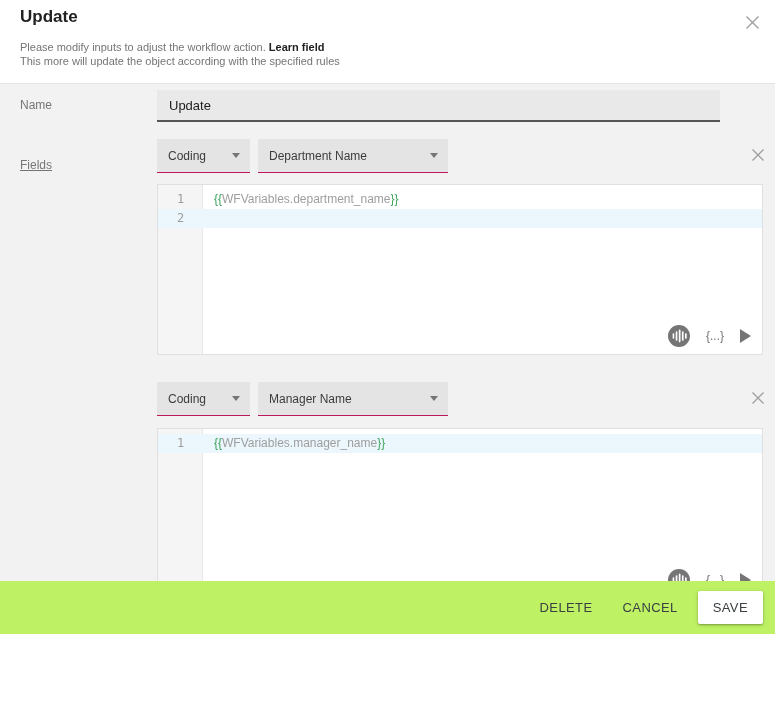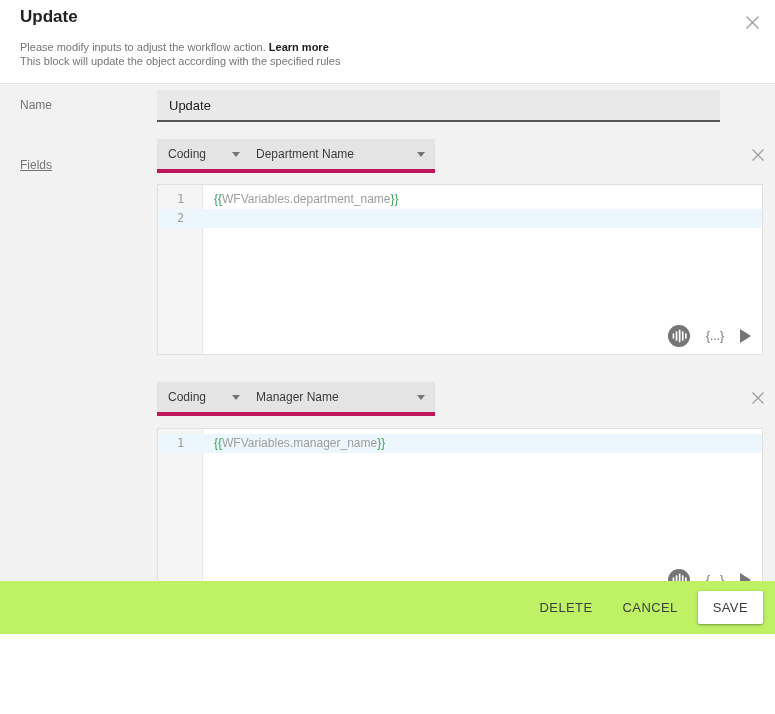--- a/index.html
+++ b/index.html
@@ -28,30 +28,30 @@
   .fields-label { top:74px;text-decoration:underline; }
 
   .name-input {
     position:absolute; left:157px; top:6px; width:563px; height:32px;
     background:#e9e9e9; border:none; border-bottom:2px solid #565656;
     font-family:"Liberation Sans", sans-serif; font-size:13px; color:#212121;
     padding:0 12px; outline:none;
   }
 
   .select {
-    position:absolute; height:34px; background:#e4e4e4; border-bottom:4px solid #be185d;
+    position:absolute; height:34px; background:#e4e4e4; border-bottom:1px solid #be185d;
     display:flex; align-items:center; justify-content:space-between;
     padding:0 10px 0 11px; cursor:pointer; font-size:12px; color:#3c3c3c;
   }
   .chevron { width:0; height:0; border-left:4px solid transparent; border-right:4px solid transparent; border-top:5px solid #757575; }
 
   .row1 { top:55px; }
   .row2 { top:298px; }
   .type-select { left:157px; width:93px; }
-  .field-select { left:245px; width:190px; }
+  .field-select { left:258px; width:190px; }
 
   .row-close { position:absolute; right:6px; width:22px; height:22px; display:flex; align-items:center; justify-content:center; cursor:pointer; }
   .row1-close { top:60px; }
   .row2-close { top:303px; }
 
   
   .editor {
     position:absolute; left:157px; width:606px; height:171px;
     background:#ffffff; border:1px solid #e0e0e0; cursor:text;
   }
@@ -93,23 +93,23 @@
   }
 </style>
 </head>
 <body>
 
 <div class="dialog">
 
   <div class="header">
     <div class="title">Update</div>
     <div class="subtitle">
-      <span>Please modify inputs to adjust the workflow action. </span><span class="learn-more">Learn more</span>
-    </div>
-    <div class="description">This block will update the object according with the specified rules</div>
+      <span>Please modify inputs to adjust the workflow action. </span><span class="learn-more">Learn field</span>
+    </div>
+    <div class="description">This more will update the object according with the specified rules</div>
     <div class="dialog-close">
       <span class="x-icon">
         <svg width="15" height="15" viewBox="0 0 15 15">
             <path d="M1.5 1.5 L13.5 13.5 M13.5 1.5 L1.5 13.5" stroke="#9e9e9e" stroke-width="1.4"></path>
           </svg>
       </span>
     </div>
   </div>
 
   <div class="body">

